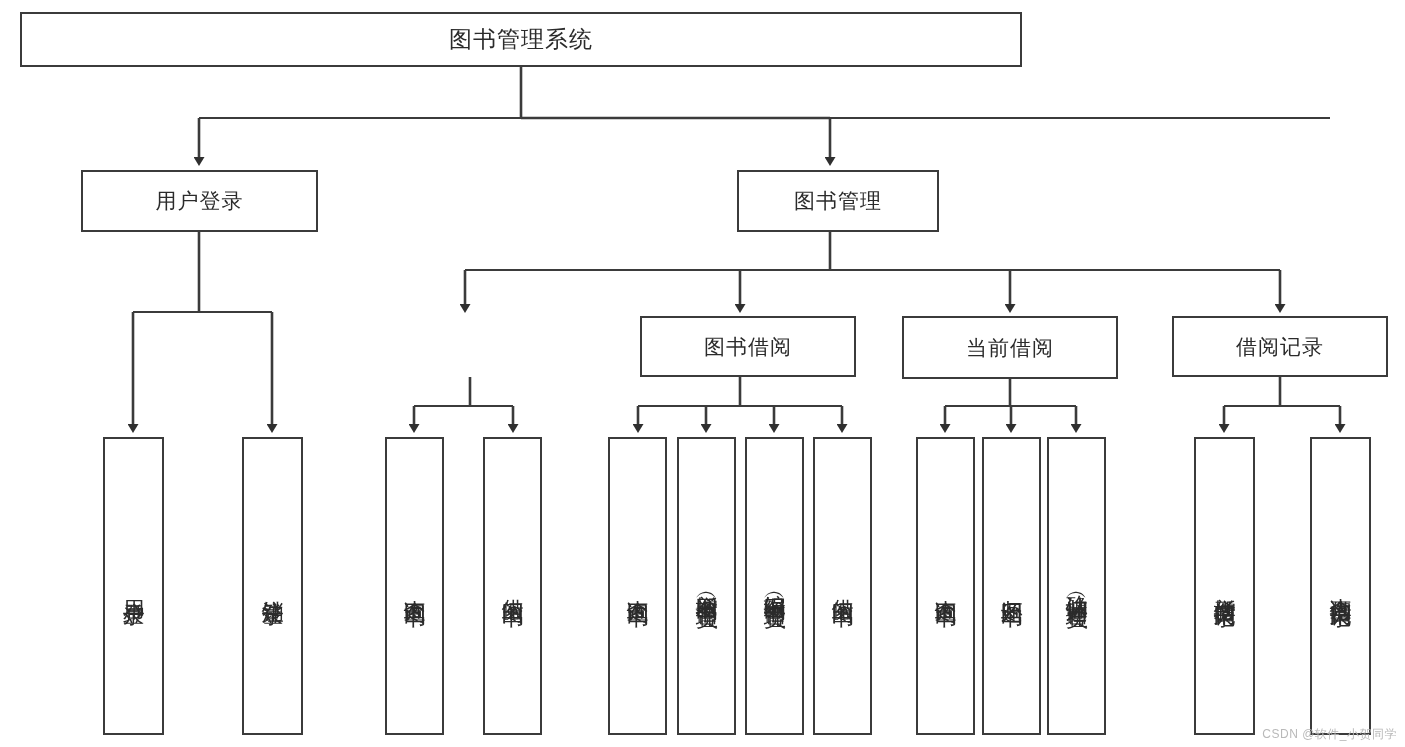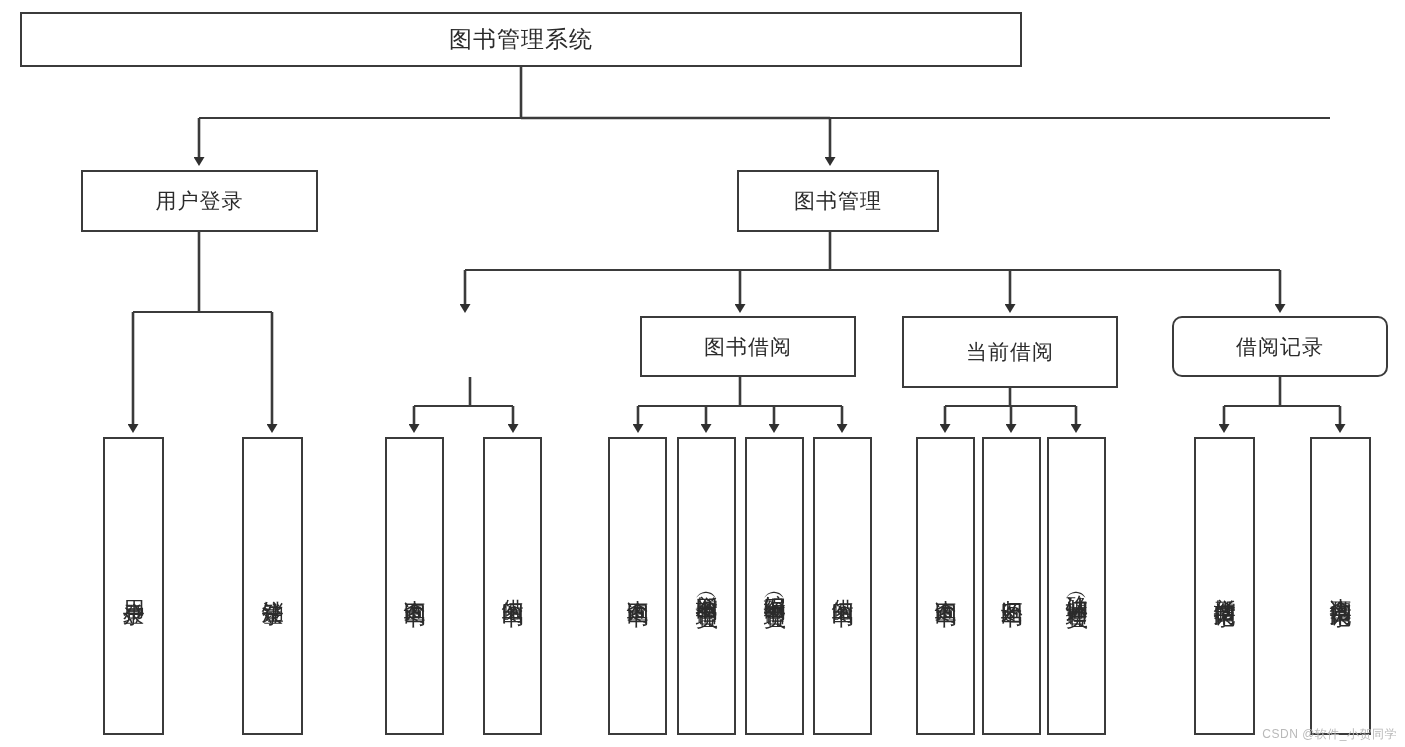--- a/index.html
+++ b/index.html
@@ -133,24 +133,24 @@
   <div class="node horiz" style="left:81px; top:170px; width:237px; height:62px;">
     <span class="labeltext">用户登录</span>
   </div>
   <div class="node horiz" style="left:737px; top:170px; width:202px; height:62px;">
     <span class="labeltext">图书管理</span>
   </div>
 
   <div class="node horiz" style="left:632px; top:316px; width:216px; height:61px;margin-left:8px;">
     <span class="labeltext">图书借阅</span>
   </div>
-  <div class="node horiz" style="left:902px; top:316px; width:216px; height:72px;">
+  <div class="node horiz" style="left:902px; top:316px; width:216px; height:63px;">
     <span class="labeltext">当前借阅</span>
   </div>
-  <div class="node horiz" style="left:1172px; top:316px; width:216px; height:61px;border-radius:10px;">
+  <div class="node horiz" style="left:1172px; top:316px; width:216px; height:61px;">
     <span class="labeltext">借阅记录</span>
   </div>
 
   <div class="node vert" style="left:103px; top:437px; width:61px; height:298px;">
     <span class="labeltext">用户登录</span>
   </div>
   <div class="node vert" style="left:242px; top:437px; width:61px; height:298px;">
     <span class="labeltext">注销登录</span>
   </div>
 

